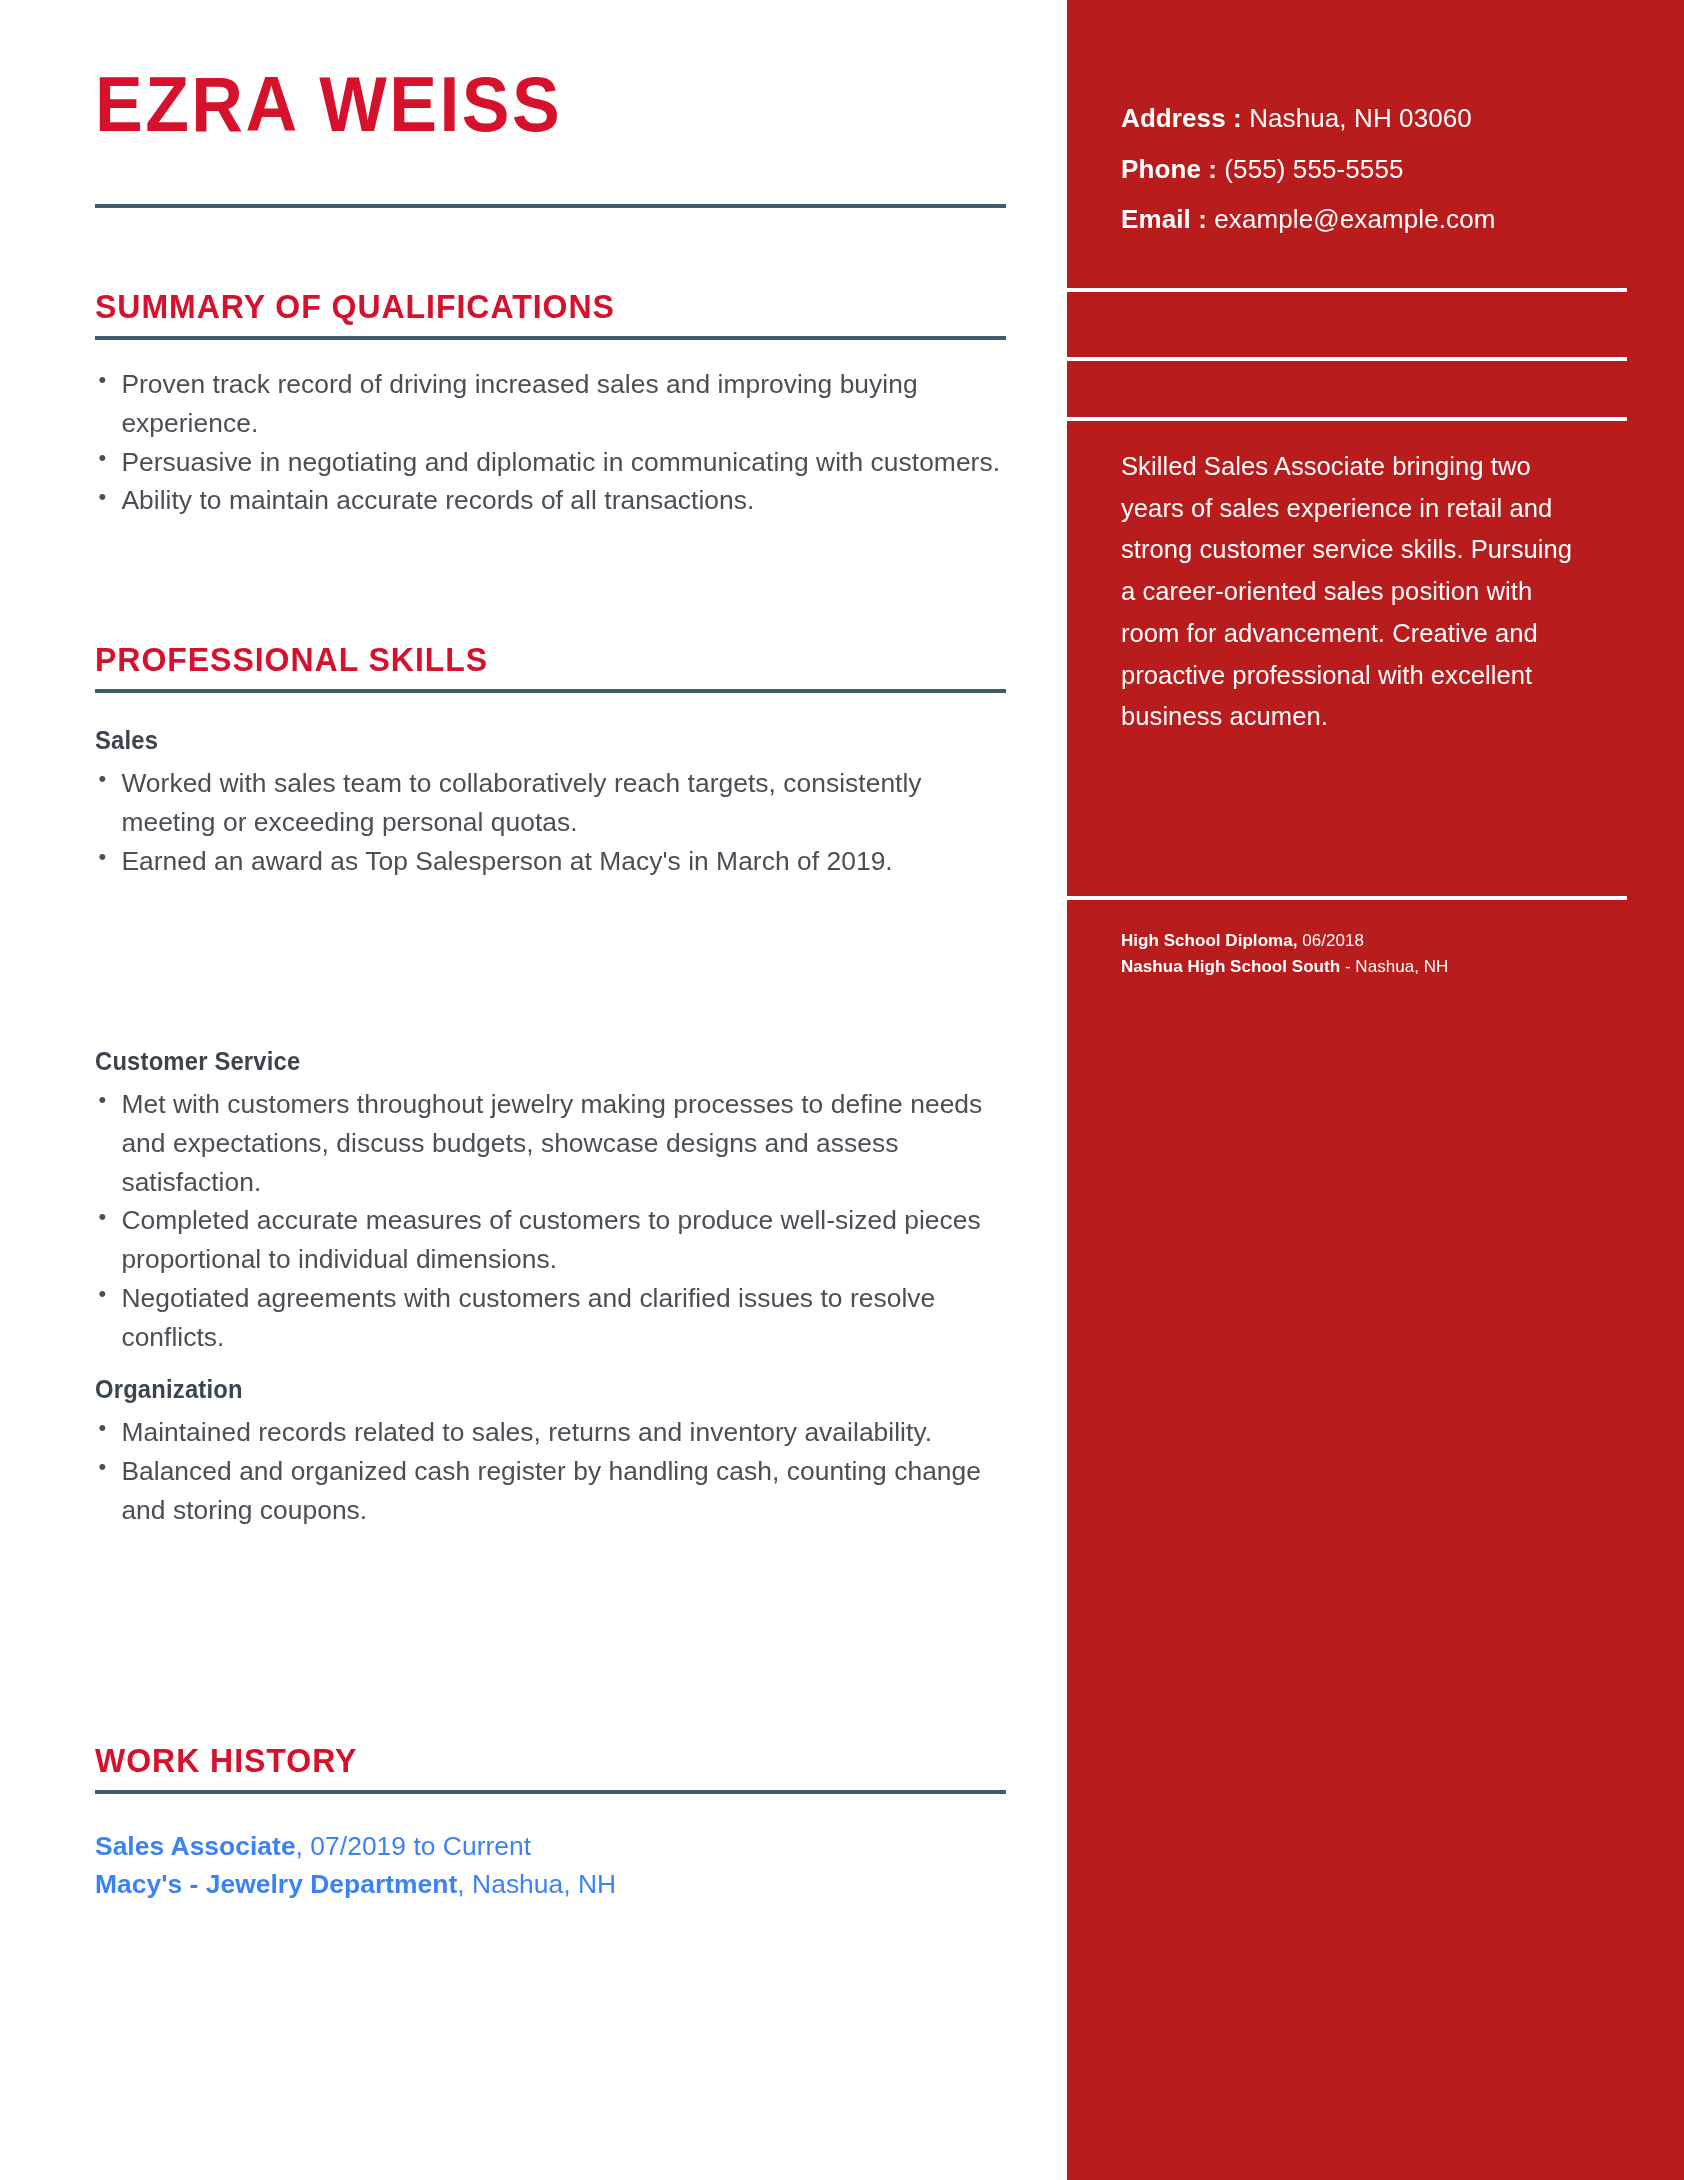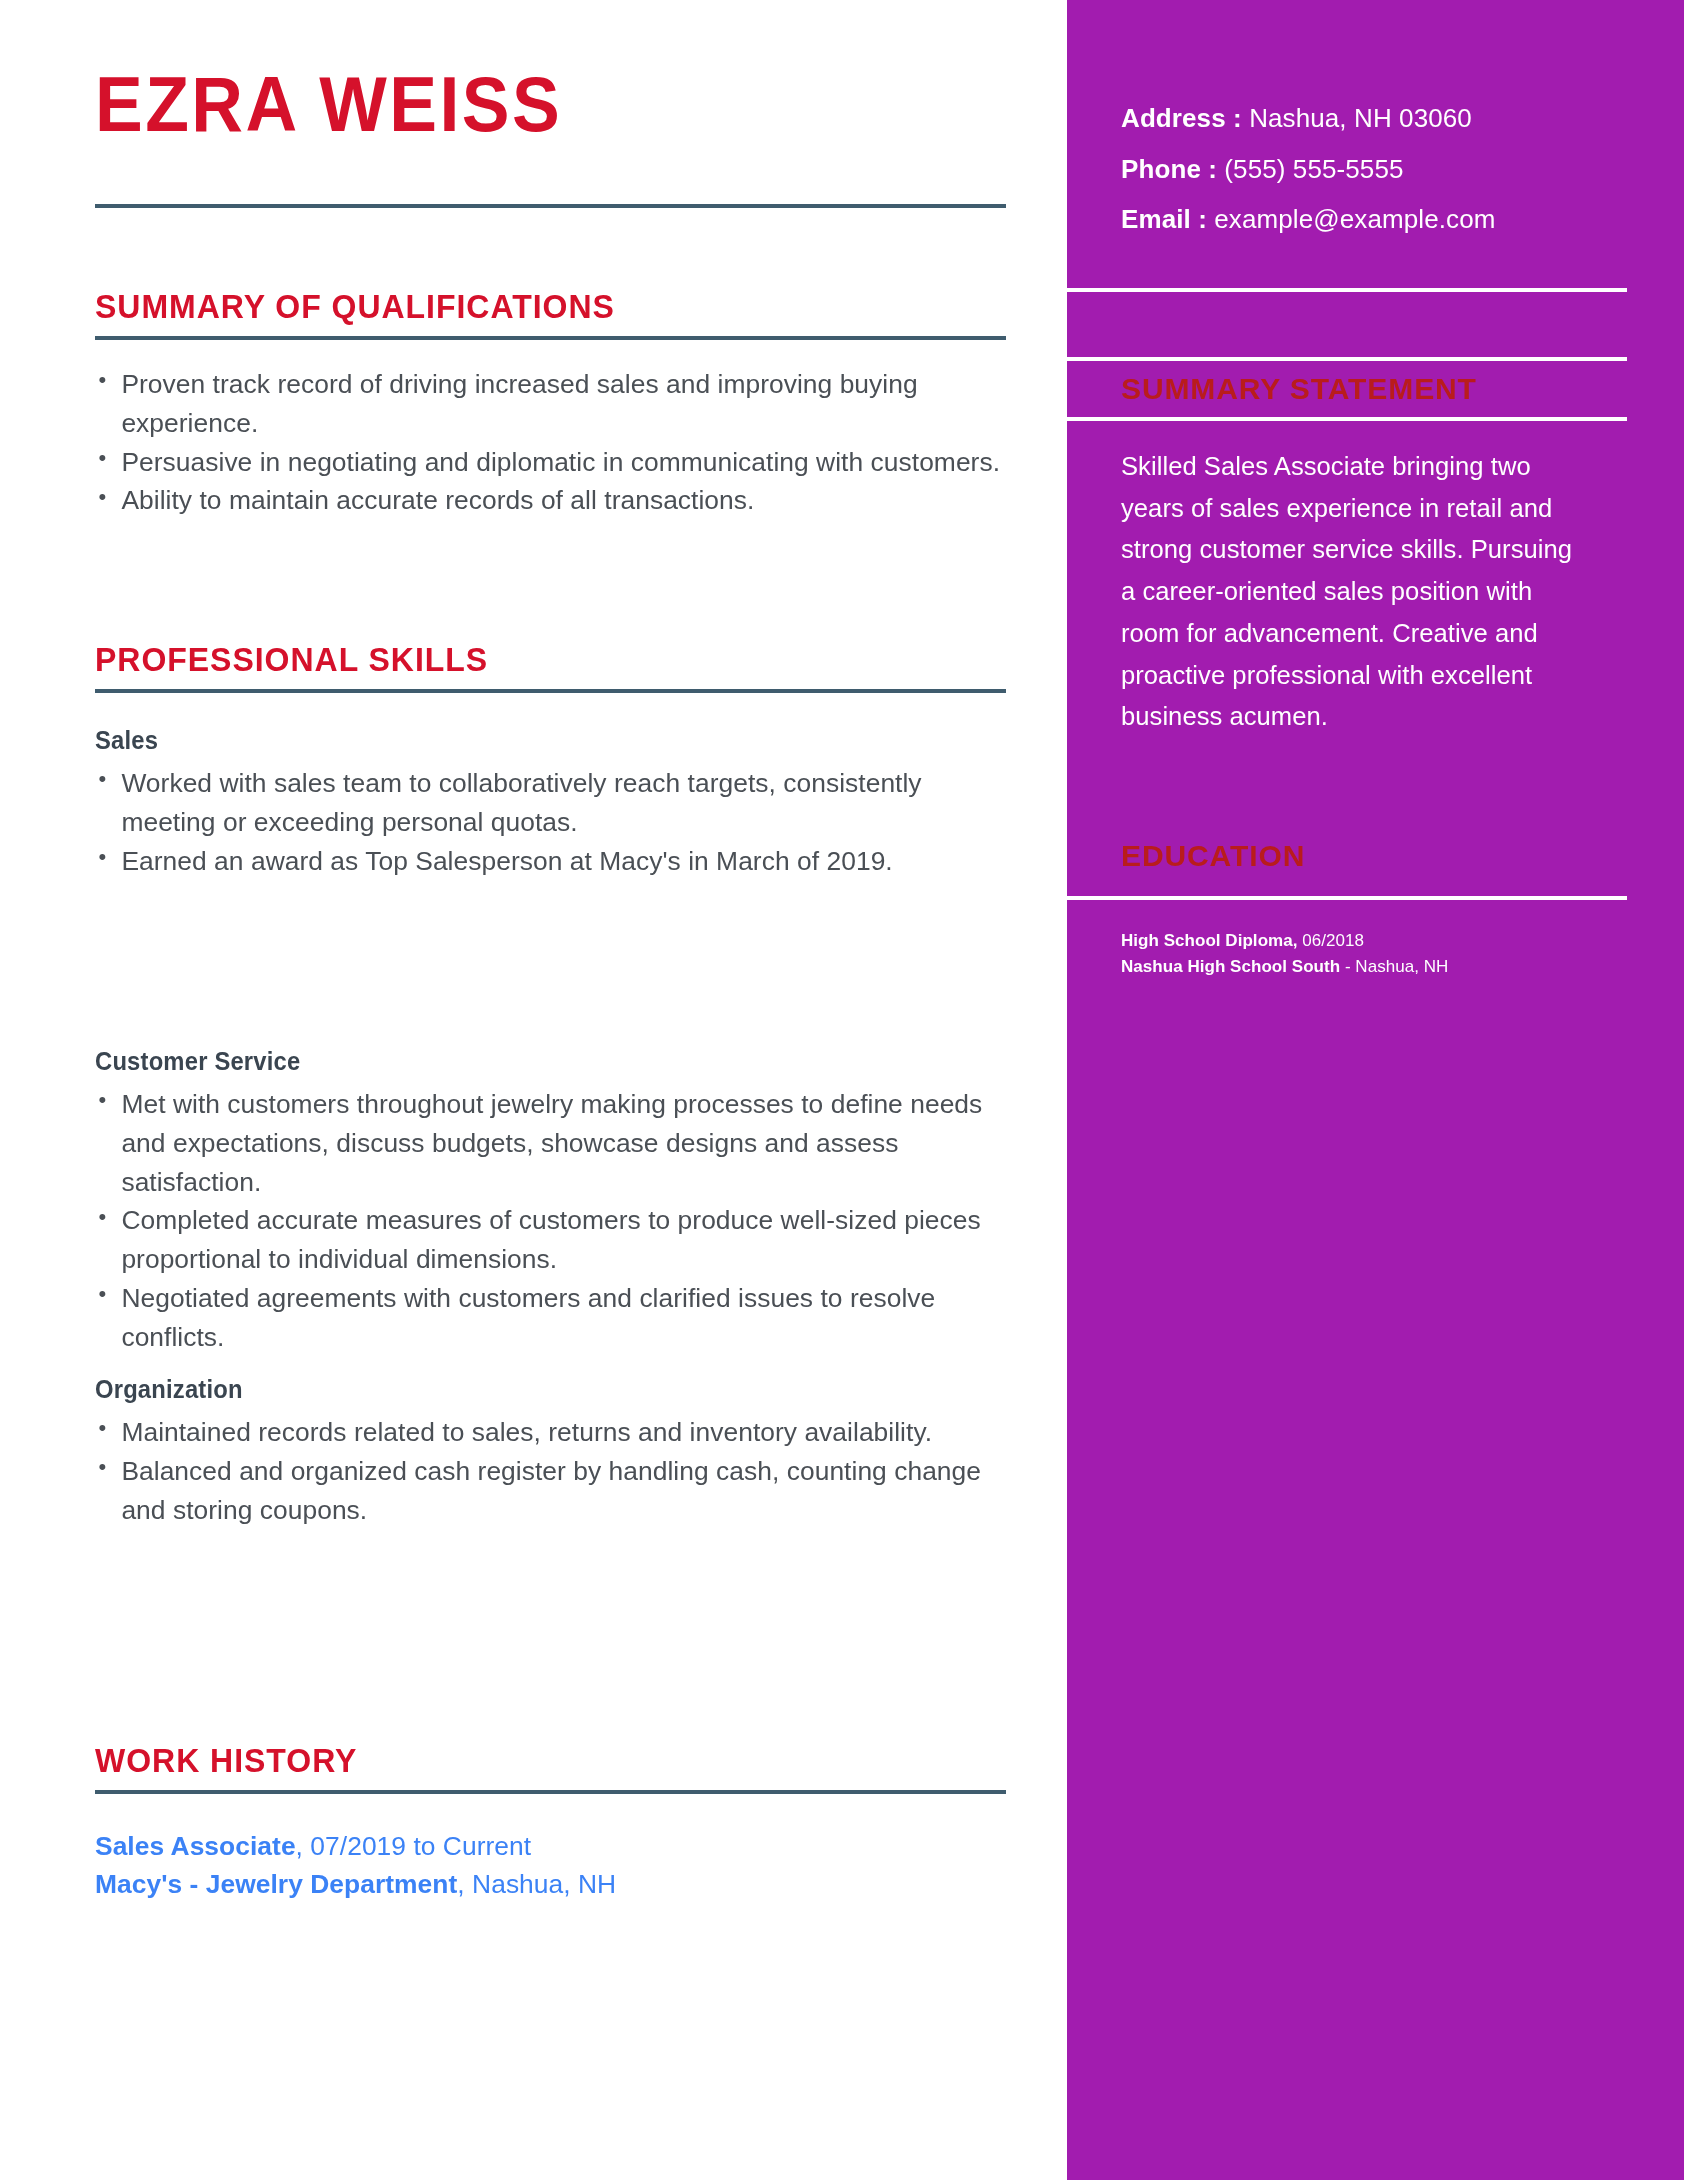--- a/index.html
+++ b/index.html
@@ -18,21 +18,21 @@
     overflow: hidden;
   }
 
   
   .red-panel {
     position: absolute;
     top: 0;
     left: 1067px;
     width: 618px;
     height: 2181px;
-    background: #a21caf;
+    background: #b91c1c;
   }
   .red-inner {
     padding: 101px 70px 0 54px;
     box-sizing: border-box;
   }
   .contact-list {
     margin: 0;
     padding: 0;
     list-style: none;
   }

